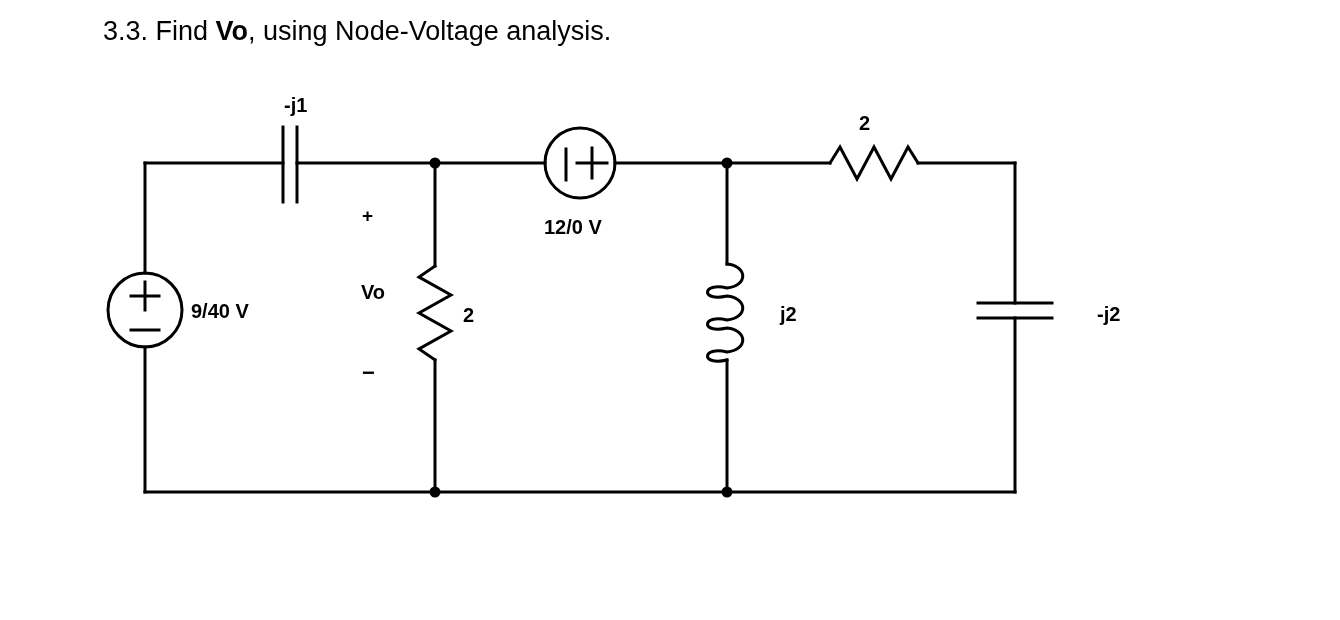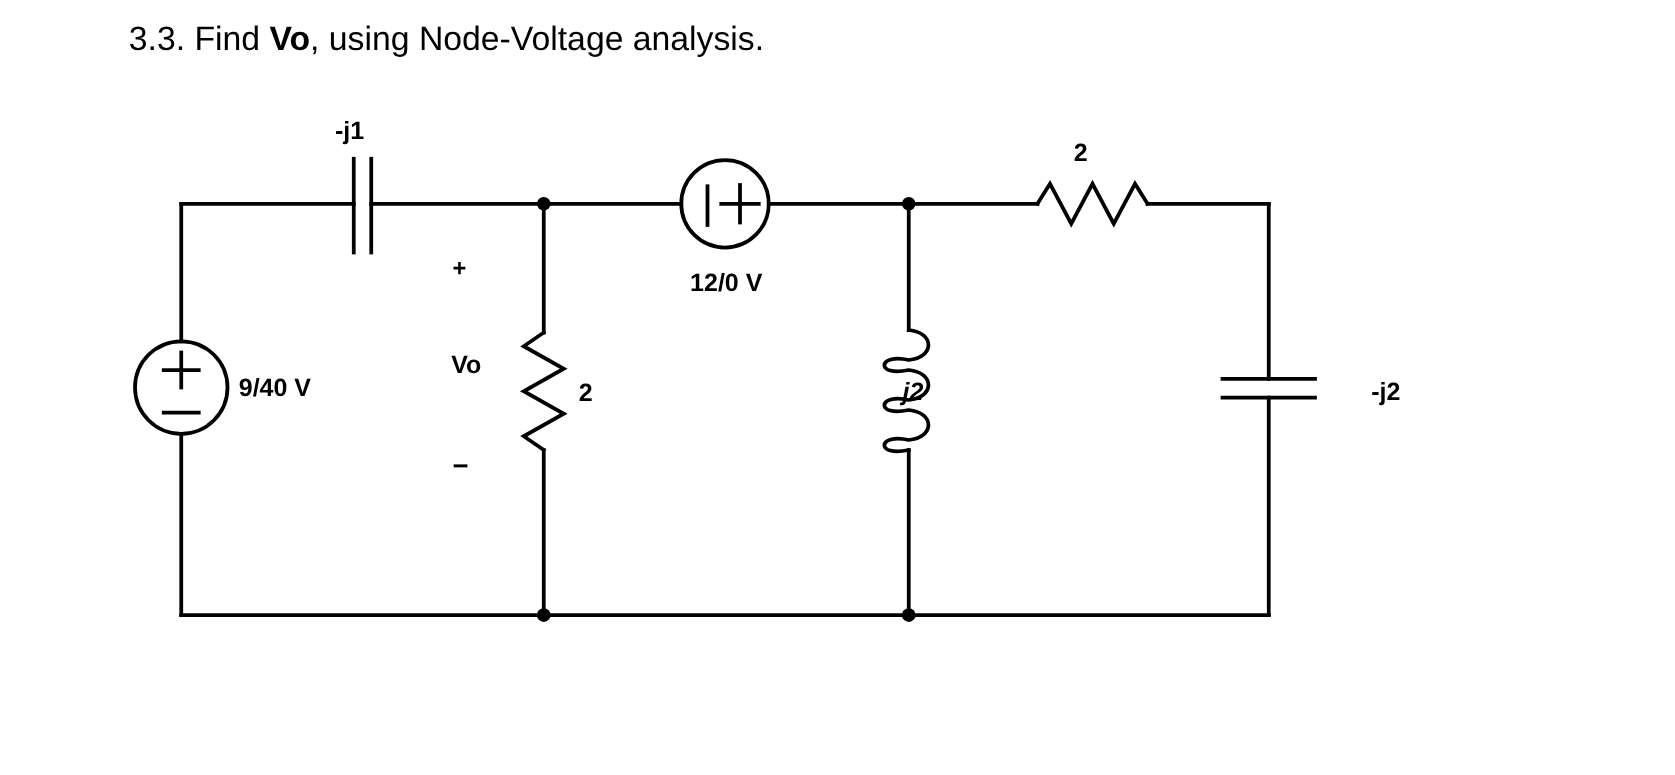--- a/index.html
+++ b/index.html
@@ -34,28 +34,28 @@
     stroke-linejoin: miter;
   }
   .schematic .dot { fill: #000000; stroke: none; }
   .lbl {
     position: absolute;
     font-size: 20px;
     font-weight: 700;
     white-space: nowrap;
     line-height: 1.1;
   }
-  .lbl-cap-top     { left: 268px;  top: 94px; text-align: right;  }
+  .lbl-cap-top     { left: 284px;  top: 94px; text-align: right;  }
   .lbl-source-left { left: 191px;  top: 300px; }
   .lbl-vo-plus     { left: 362px;  top: 206px; font-size: 19px; }
   .lbl-vo-name     { left: 361px;  top: 281px; }
   .lbl-vo-minus    { left: 362px;  top: 361px; font-size: 22px; }
   .lbl-res-mid     { left: 463px;  top: 304px; }
-  .lbl-source-top  { left: 544px;  top: 216px; width: 74px; text-align: center; }
-  .lbl-inductor    { left: 722px;  top: 303px; font-style: italic; }
+  .lbl-source-top  { left: 544px;  top: 216px; width: 74px; }
+  .lbl-inductor    { left: 780px;  top: 303px; }
   .lbl-res-top     { left: 859px;  top: 112px; }
   .lbl-cap-right   { left: 1058px; top: 303px; margin-left: 39px; }
 </style>
 </head>
 <body>
 
 <div class="stage">
 
   <h1 class="title"><span>3.3. Find </span><b>Vo</b><span>, using Node-Voltage analysis.</span></h1>
 

